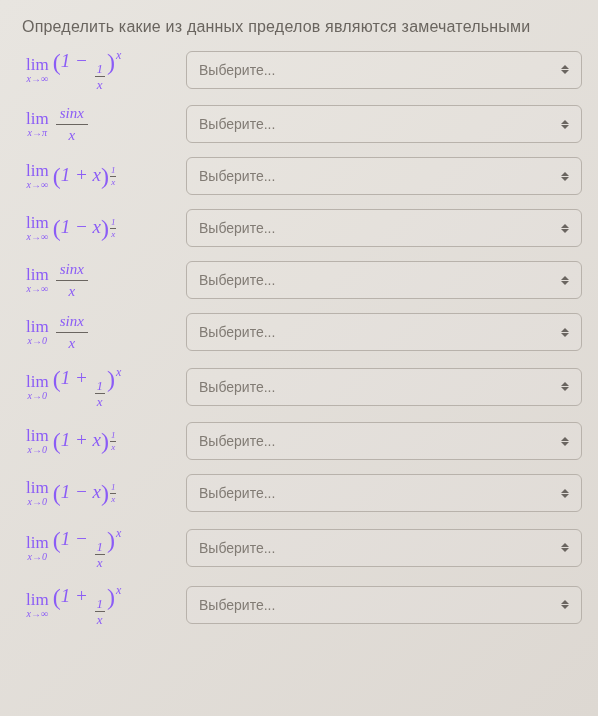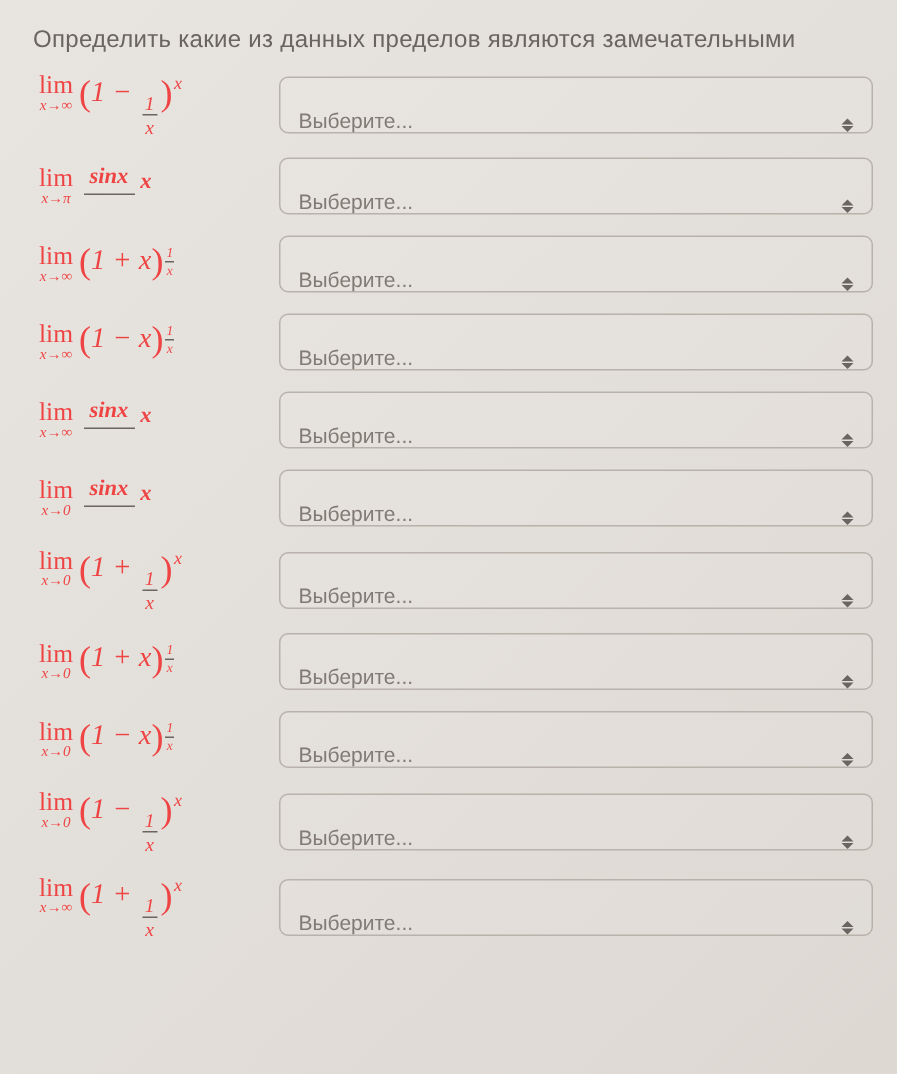--- a/index.html
+++ b/index.html
@@ -27,24 +27,24 @@
     .row {
       display: flex;
       align-items: center;
       margin-bottom: 14px;
       gap: 8px;
     }
     .formula {
       width: 162px;
       flex-shrink: 0;
       display: flex;
-      align-items: flex-start;
+      align-items: center;
       padding-left: 10px;
       font-size: 15px;
-      color: #ef4444;
+      color: #8b5cf6;
     }
     .lim-block {
       display: inline-flex;
       flex-direction: column;
       align-items: center;
       line-height: 1;
       margin-right: 4px;
     }
     .lim-word {
       font-size: 17px;
@@ -97,45 +97,44 @@
     .supfrac .den {
       padding: 1px 1px 0 1px;
     }
     .sup {
       font-size: 12px;
       vertical-align: 8px;
       margin-left: 1px;
     }
     .bigfrac {
       display: inline-flex;
-      flex-direction: row;
+      flex-direction: column;
       align-items: center;
       font-size: 15px;
       line-height: 1.1;
       vertical-align: -8px;
       margin-left: 3px;
-      font-weight: bold;
     }
     .bigfrac .num {
       padding: 0 4px 2px 4px;
       border-bottom: 1px solid #6a6560;
       font-style: italic;
     }
     .bigfrac .den {
       padding: 2px 4px 0 4px;
       font-style: italic;
     }
     .select {
       flex: 1;
       height: 38px;
       border: 1px solid #b8b2ab;
       border-radius: 6px;
       background: rgba(255,255,255,0.08);
       display: flex;
-      align-items: flex-end;
+      align-items: center;
       justify-content: space-between;
       padding: 0 12px;
       cursor: pointer;
     }
     .select-text {
       font-size: 14px;
       color: #817b74;
       font-family: Arial, sans-serif;
     }
     .select-arrows {

